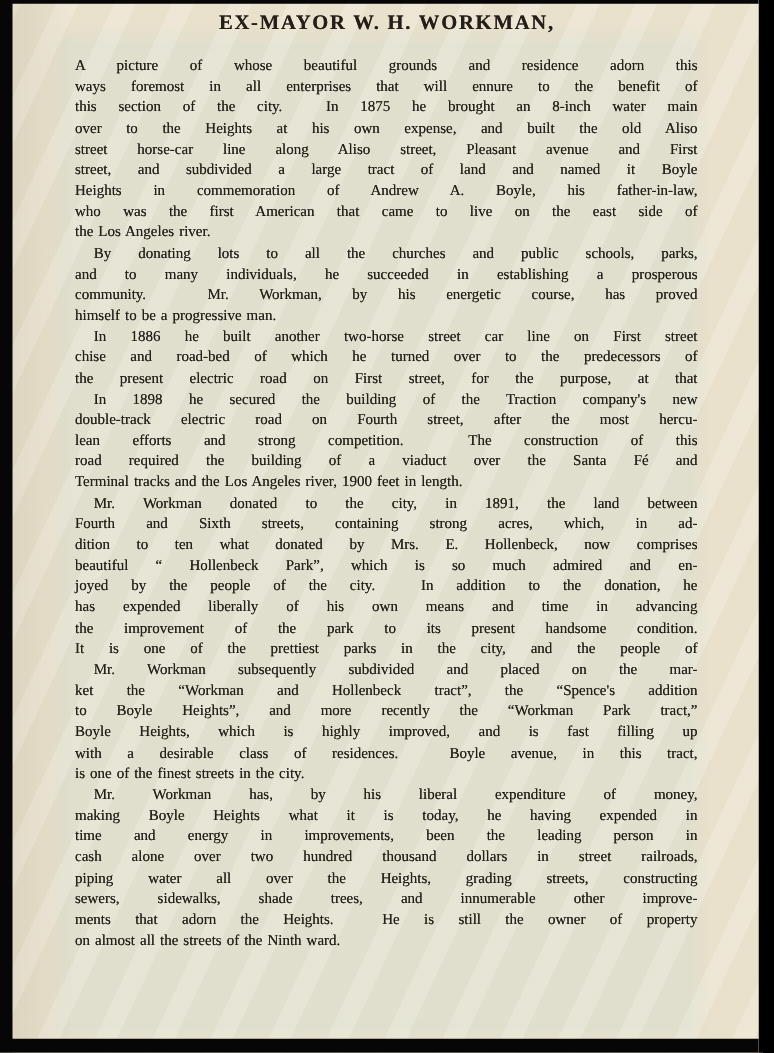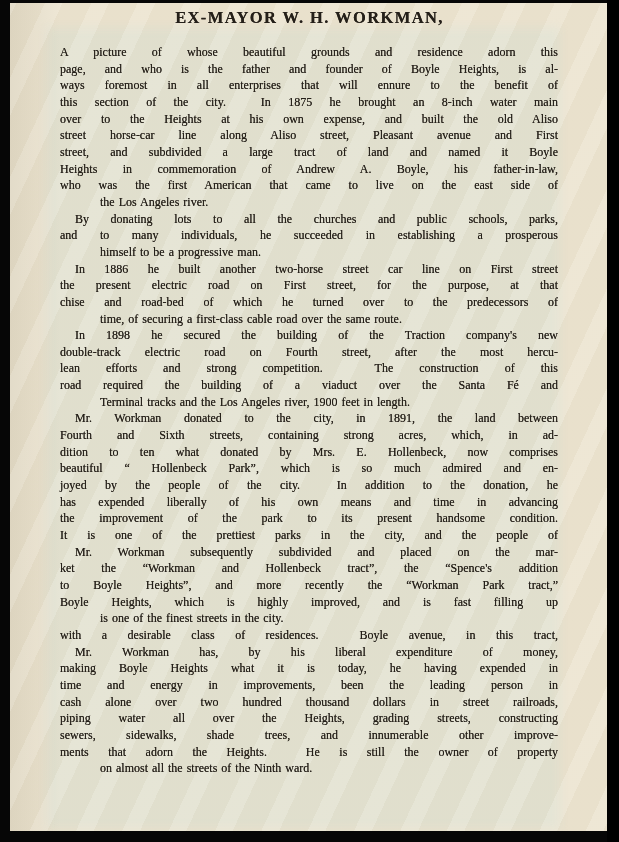--- a/index.html
+++ b/index.html
@@ -78,58 +78,56 @@
     word-spacing: 1px;
     text-shadow: 0 0 0.45px rgba(34,28,20,0.8);
   }
   .line {
     text-align: justify;
     text-align-last: justify;
     white-space: pre-wrap;
   }
   .line.last {
     text-align-last: left;
-    margin-left: 40px;
   }
   .paragraph.indent .line.first {
     text-indent: 15px;
   }
 </style>
 </head>
 <body>
 
 <div class="page" style="--paper: #ece4d0; --ink: #241f19; --edge: #060606;">
   <div class="tint"></div>
   <div class="edge-top"></div>
   <div class="edge-left"></div>
   <div class="edge-bottom"></div>
   <h1 class="title">EX-MAYOR W. H. WORKMAN,</h1>
   <div class="body" id="article-body">
       <div class="paragraph">
         <div class="line first">A picture of whose beautiful grounds and residence adorn this</div>
-        <div class="line">page, and who is the father and founder of Boyle Heights, is al-</div>
         <div class="line">ways foremost in all enterprises that will ennure to the benefit of</div>
         <div class="line">this section of the city.  In 1875 he brought an 8-inch water main</div>
         <div class="line">over to the Heights at his own expense, and built the old Aliso</div>
         <div class="line">street horse-car line along Aliso street, Pleasant avenue and First</div>
         <div class="line">street, and subdivided a large tract of land and named it Boyle</div>
         <div class="line">Heights in commemoration of Andrew A. Boyle, his father-in-law,</div>
         <div class="line">who was the first American that came to live on the east side of</div>
         <div class="line last">the Los Angeles river.</div>
       </div>
       <div class="paragraph indent">
         <div class="line first">By donating lots to all the churches and public schools, parks,</div>
         <div class="line">and to many individuals, he succeeded in establishing a prosperous</div>
+        <div class="line">community.  Mr. Workman, by his energetic course, has proved</div>
         <div class="line last">himself to be a progressive man.</div>
       </div>
       <div class="paragraph indent">
         <div class="line first">In 1886 he built another two-horse street car line on First street</div>
+        <div class="line">chise and road-bed of which he turned over to the predecessors of</div>
         <div class="line">the present electric road on First street, for the purpose, at that</div>
-        <div class="line">chise and road-bed of which he turned over to the predecessors of</div>
-        <div class="line last">time, of securing a first-class cable road over the same route.</div>
       </div>
       <div class="paragraph indent">
         <div class="line first">In 1898 he secured the building of the Traction company's new</div>
         <div class="line">double-track electric road on Fourth street, after the most hercu-</div>
         <div class="line">lean efforts and strong competition.  The construction of this</div>
         <div class="line">road required the building of a viaduct over the Santa Fé and</div>
         <div class="line last">Terminal tracks and the Los Angeles river, 1900 feet in length.</div>
       </div>
       <div class="paragraph indent">
         <div class="line first">Mr. Workman donated to the city, in 1891, the land between</div>
@@ -139,22 +137,22 @@
         <div class="line">joyed by the people of the city.  In addition to the donation, he</div>
         <div class="line">has expended liberally of his own means and time in advancing</div>
         <div class="line">the improvement of the park to its present handsome condition.</div>
         <div class="line">It is one of the prettiest parks in the city, and the people of</div>
       </div>
       <div class="paragraph indent">
         <div class="line first">Mr. Workman subsequently subdivided and placed on the mar-</div>
         <div class="line">ket the “Workman and Hollenbeck tract”, the “Spence's addition</div>
         <div class="line">to Boyle Heights”, and more recently the “Workman Park tract,”</div>
         <div class="line">Boyle Heights, which is highly improved, and is fast filling up</div>
+        <div class="line">with a desirable class of residences.  Boyle avenue, in this tract,</div>
         <div class="line last">is one of the finest streets in the city.</div>
-        <div class="line">with a desirable class of residences.  Boyle avenue, in this tract,</div>
       </div>
       <div class="paragraph indent">
         <div class="line first">Mr. Workman has, by his liberal expenditure of money,</div>
         <div class="line">making Boyle Heights what it is today, he having expended in</div>
         <div class="line">time and energy in improvements, been the leading person in</div>
         <div class="line">cash alone over two hundred thousand dollars in street railroads,</div>
         <div class="line">piping water all over the Heights, grading streets, constructing</div>
         <div class="line">sewers, sidewalks, shade trees, and innumerable other improve-</div>
         <div class="line">ments that adorn the Heights.  He is still the owner of property</div>
         <div class="line last">on almost all the streets of the Ninth ward.</div>

